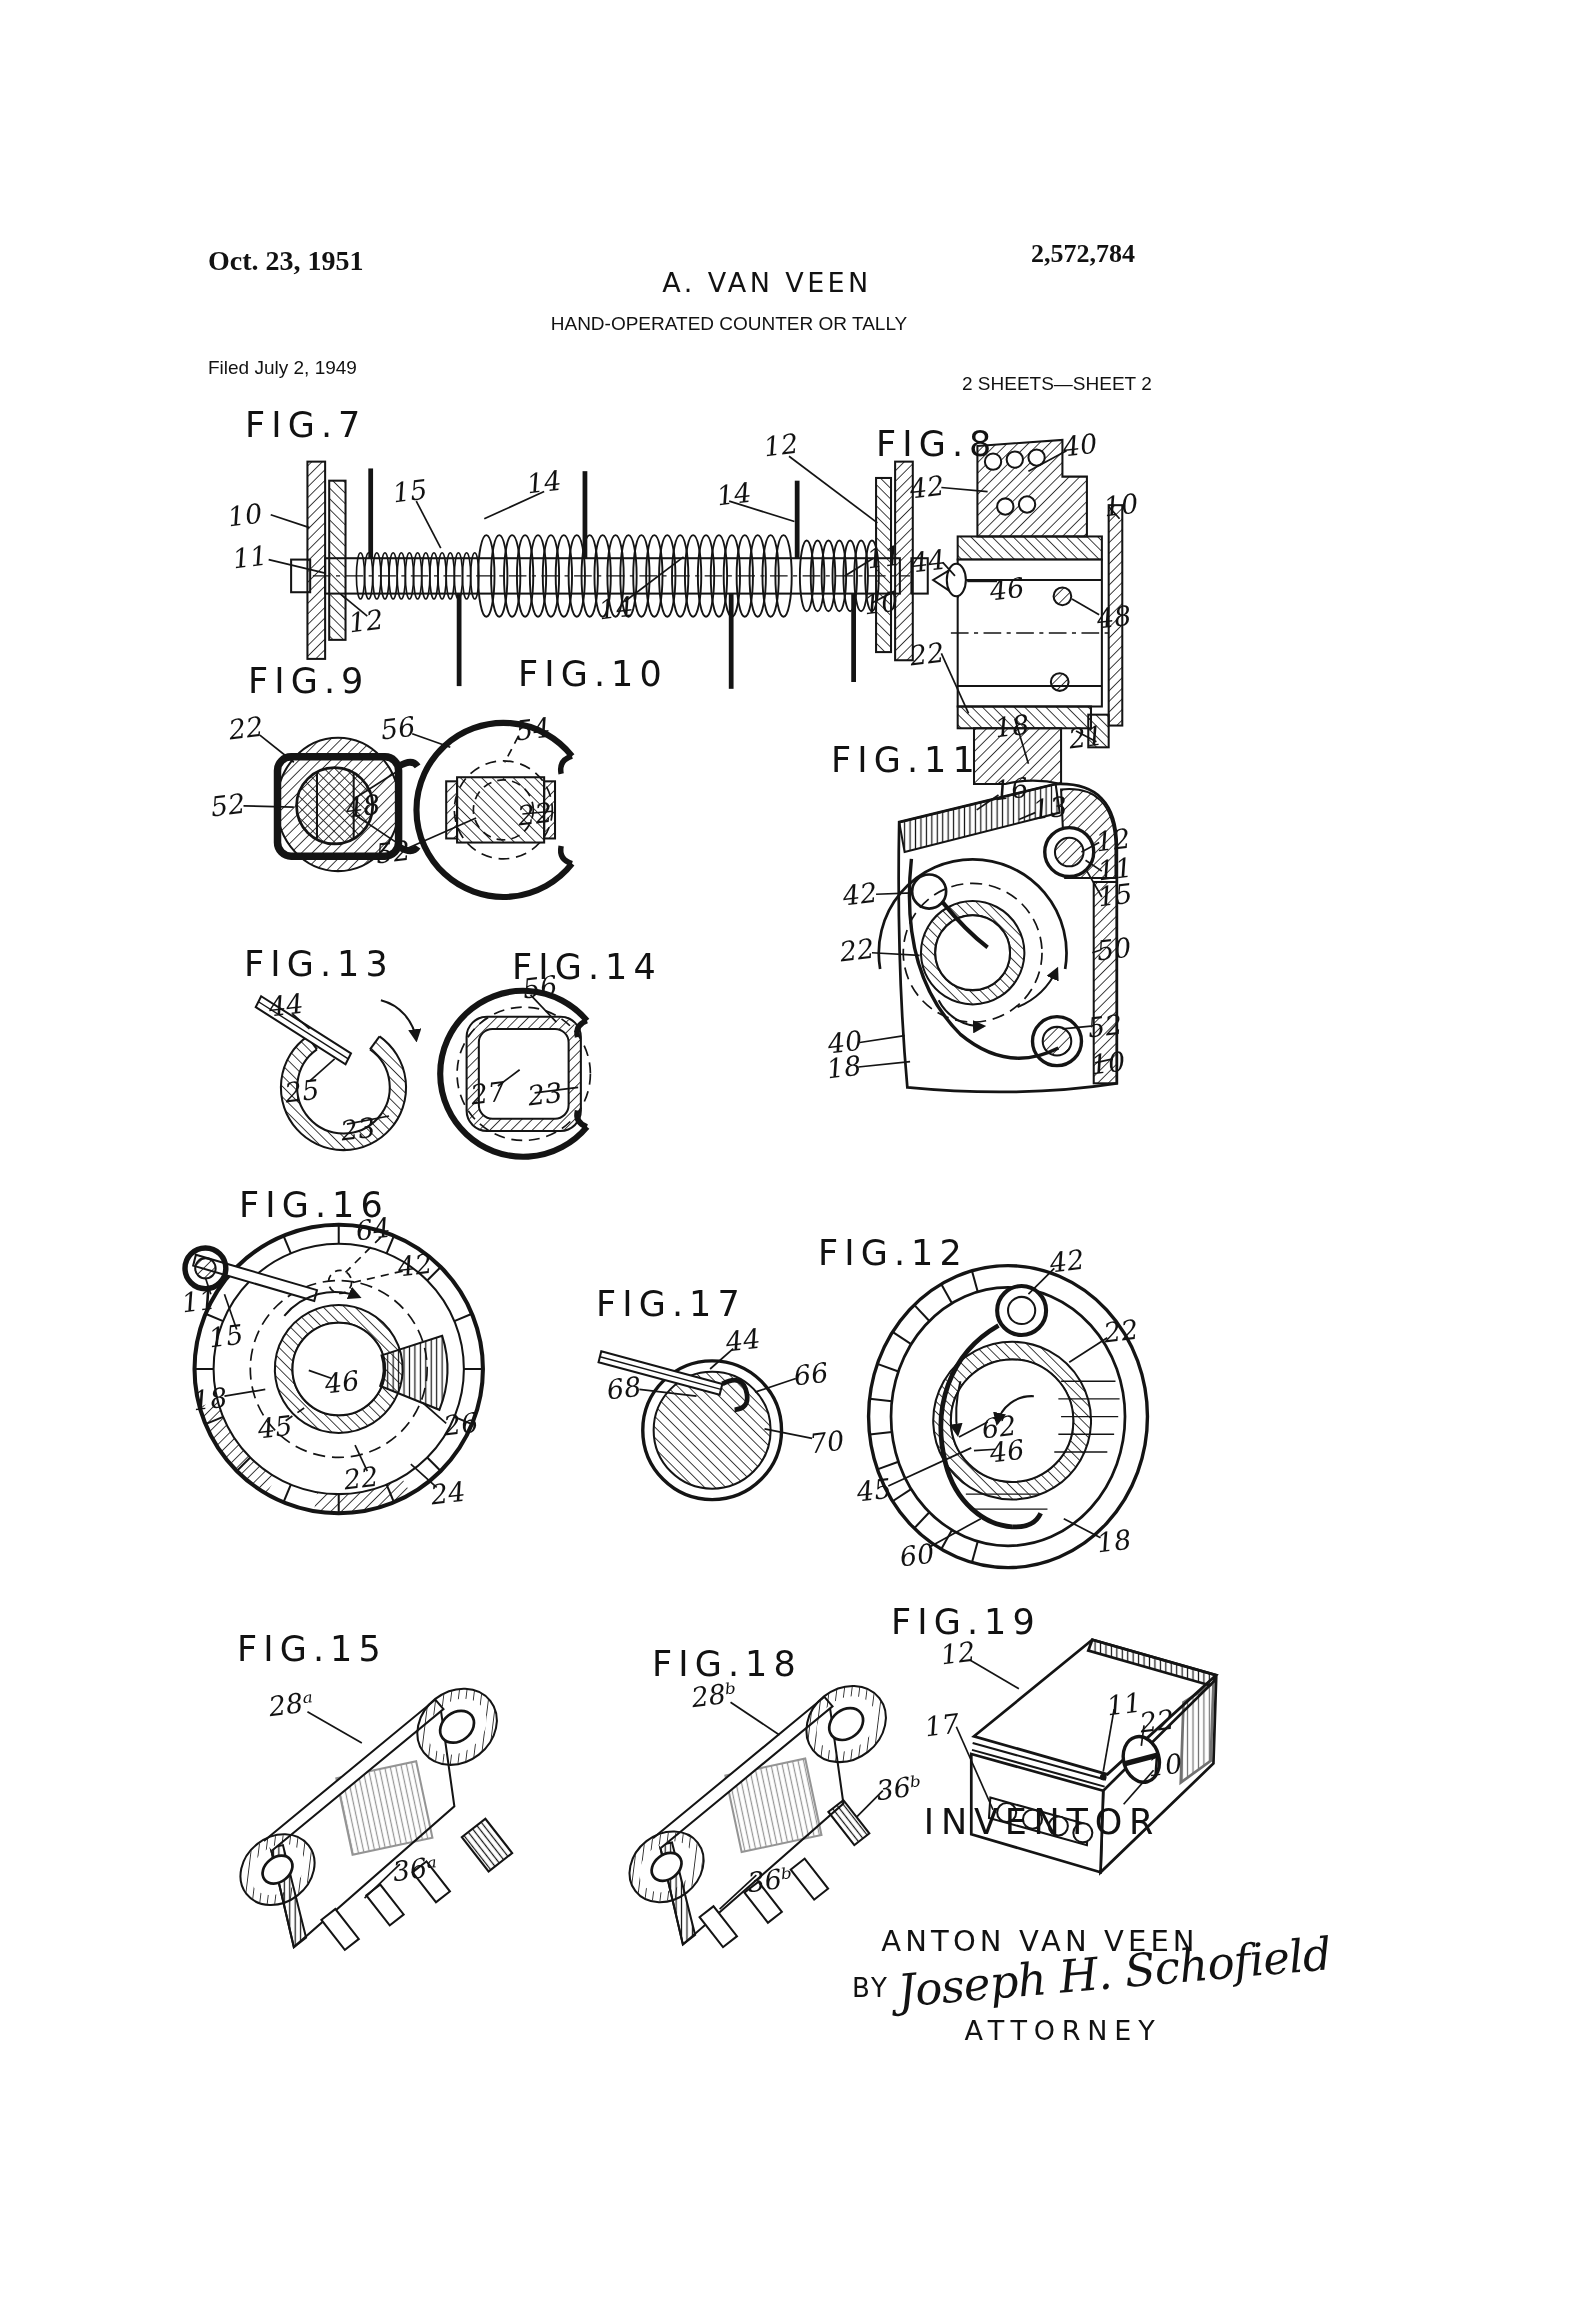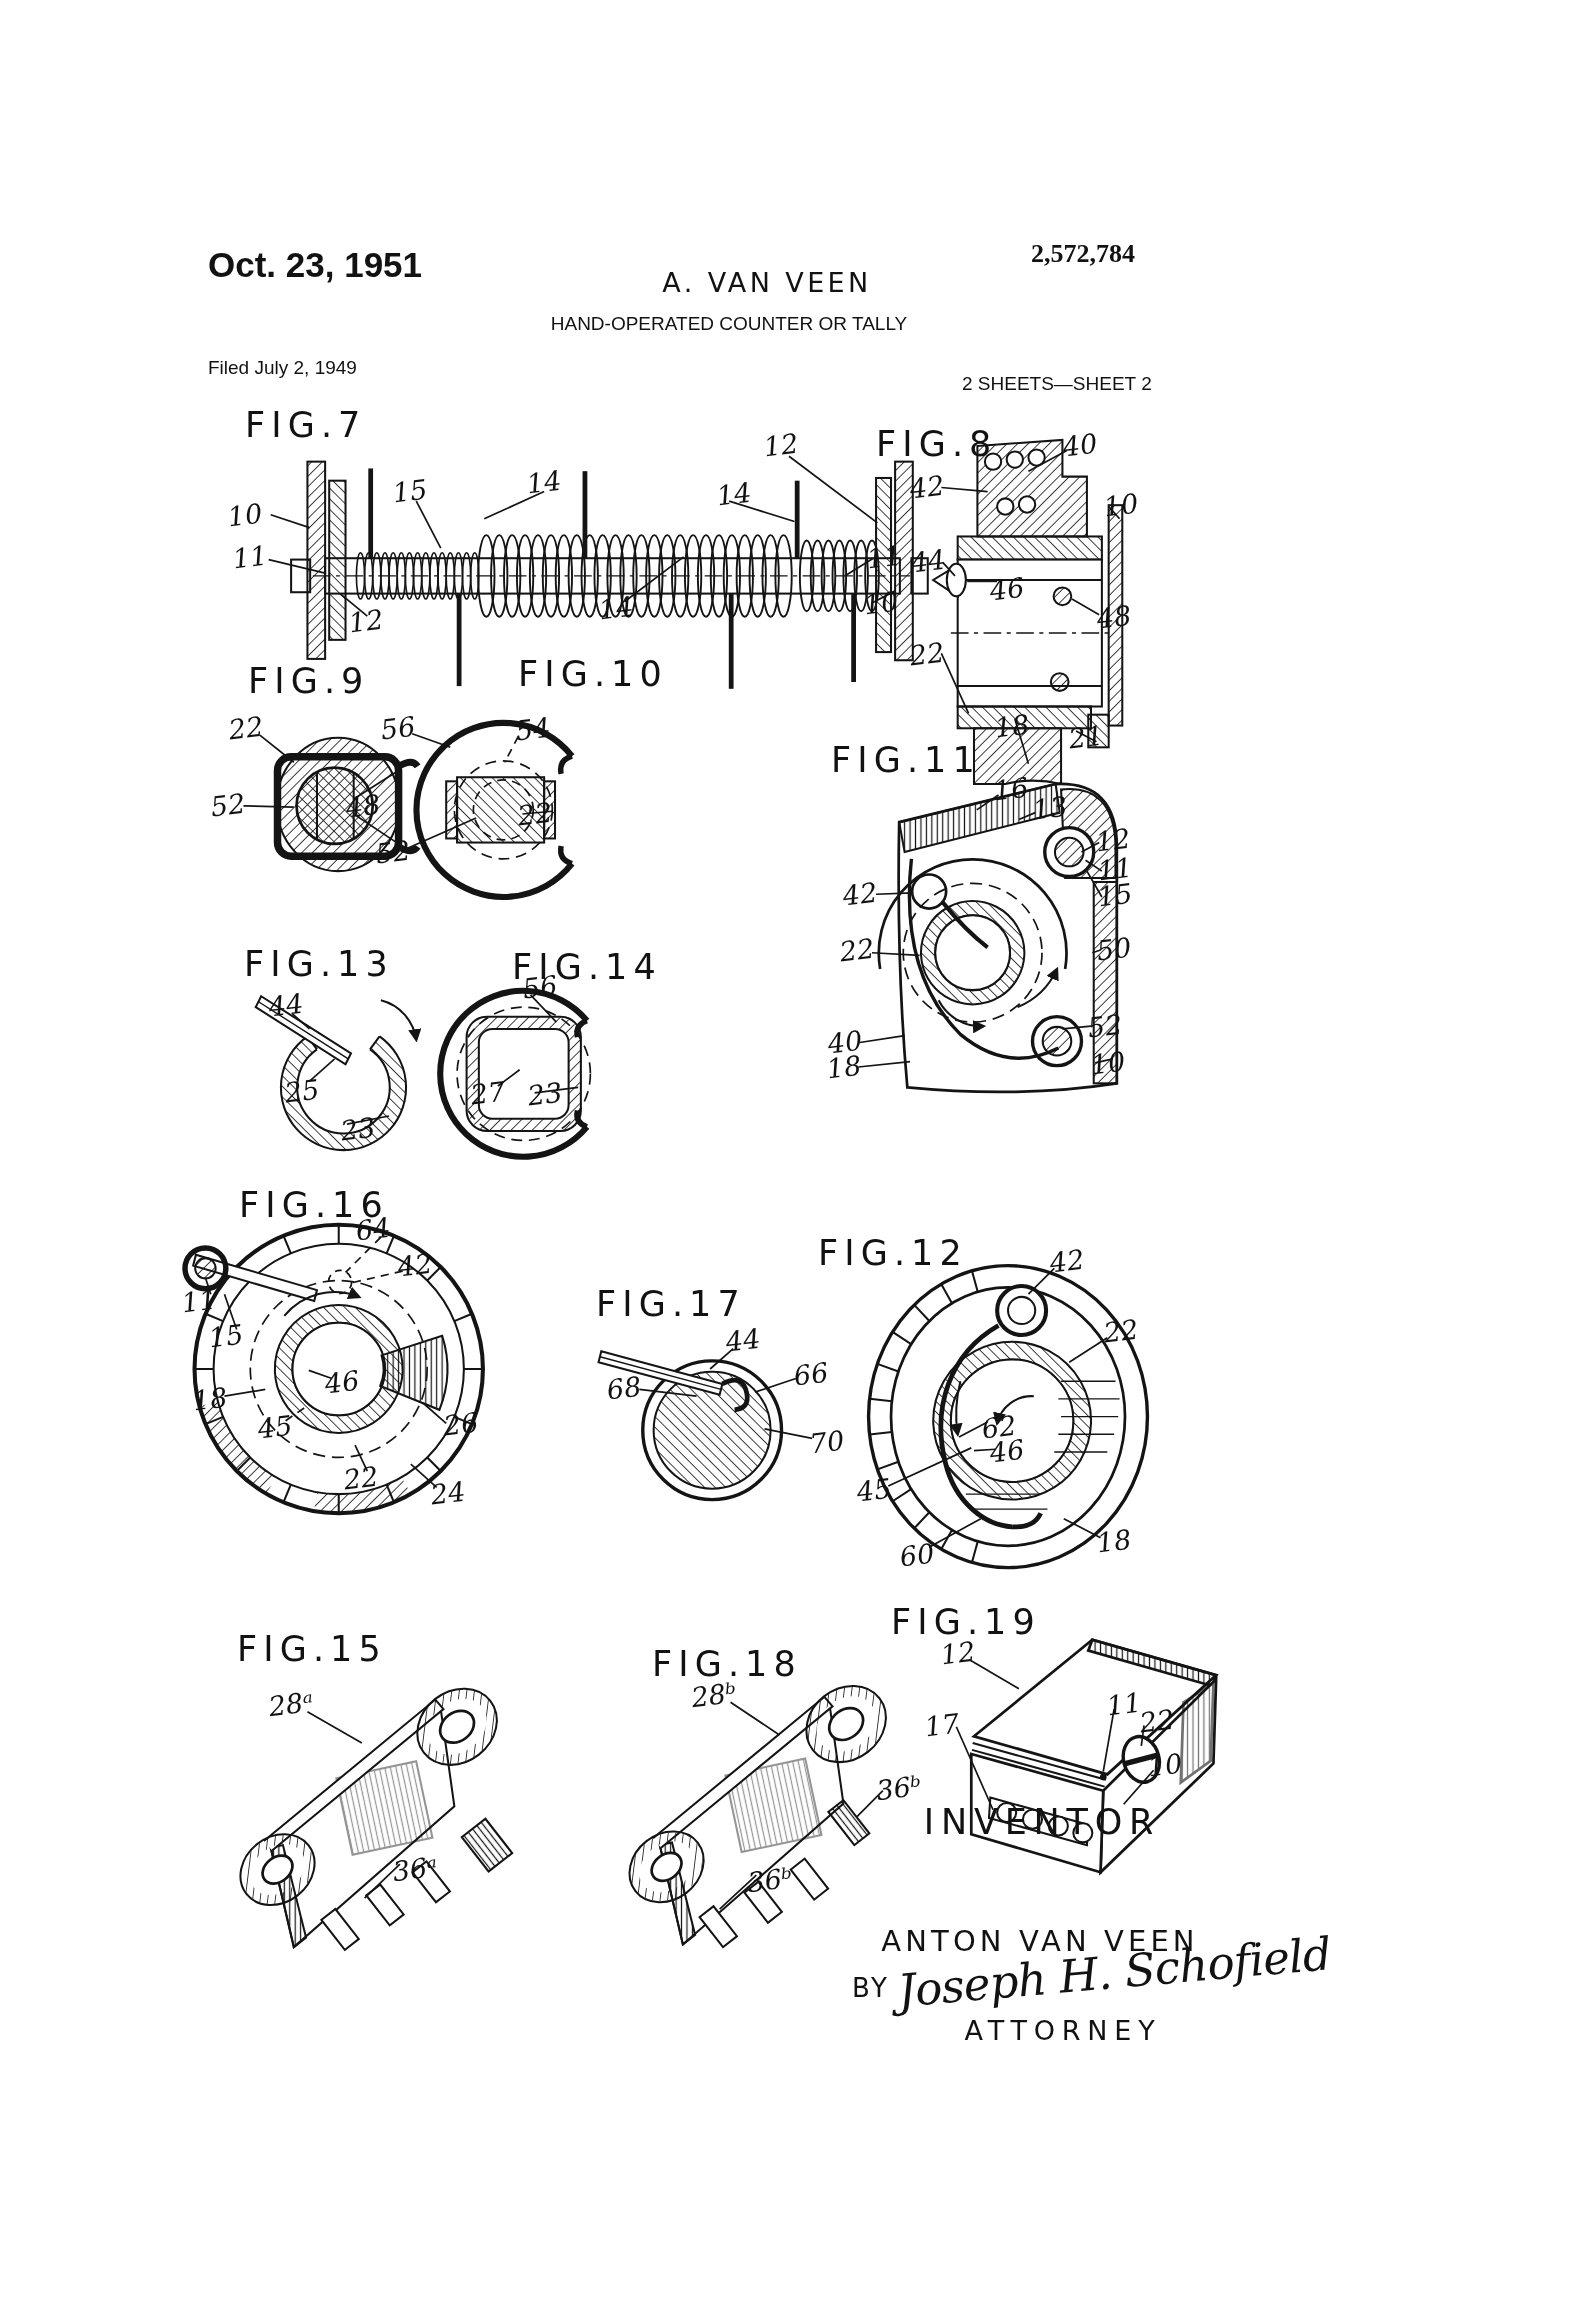--- a/index.html
+++ b/index.html
@@ -1,19 +1,19 @@
 <!DOCTYPE html>
 <html style="font-size:11px"><head>
 <meta charset="utf-8">
 <style>
   html,body{margin:0;padding:0;background:#888;}
   #page{position:relative;width:1578px;height:2319px;background:#ffffff;overflow:hidden;
         font-family:"Liberation Sans",sans-serif;color:#121212;}
   .abs{position:absolute;white-space:nowrap;}
-  .t-date{font-family:Liberation Sans, sans-serif;font-weight:bold;font-size:35px;}
+  .t-date{font-family:Liberation Serif, serif;font-weight:bold;font-size:28px;}
   .t-num{font-family:"Liberation Serif",serif;font-weight:bold;font-size:26px;}
   .t-name{font-family:"DejaVu Sans",sans-serif;font-size:27px;letter-spacing:3.4px;margin-left:20px;}
   .t-mono{font-family:Liberation Sans, sans-serif;font-size:19px;}
   .figtitle{position:absolute;font-family:"DejaVu Sans",sans-serif;font-size:35px;
             letter-spacing:6.1px;white-space:nowrap;color:#121212;}
   .ref{position:absolute;font-style:italic;font-family:"DejaVu Serif",serif;font-size:27px;
        transform:translate(-50%,-50%) rotate(-7deg);white-space:nowrap;color:#121212;}
   .foot{font-family:"DejaVu Sans",sans-serif;letter-spacing:6.8px;}
   .sig{font-family:"DejaVu Serif",serif;font-style:italic;font-size:45px;letter-spacing:-0.7px;
        transform:rotate(-5deg);}

